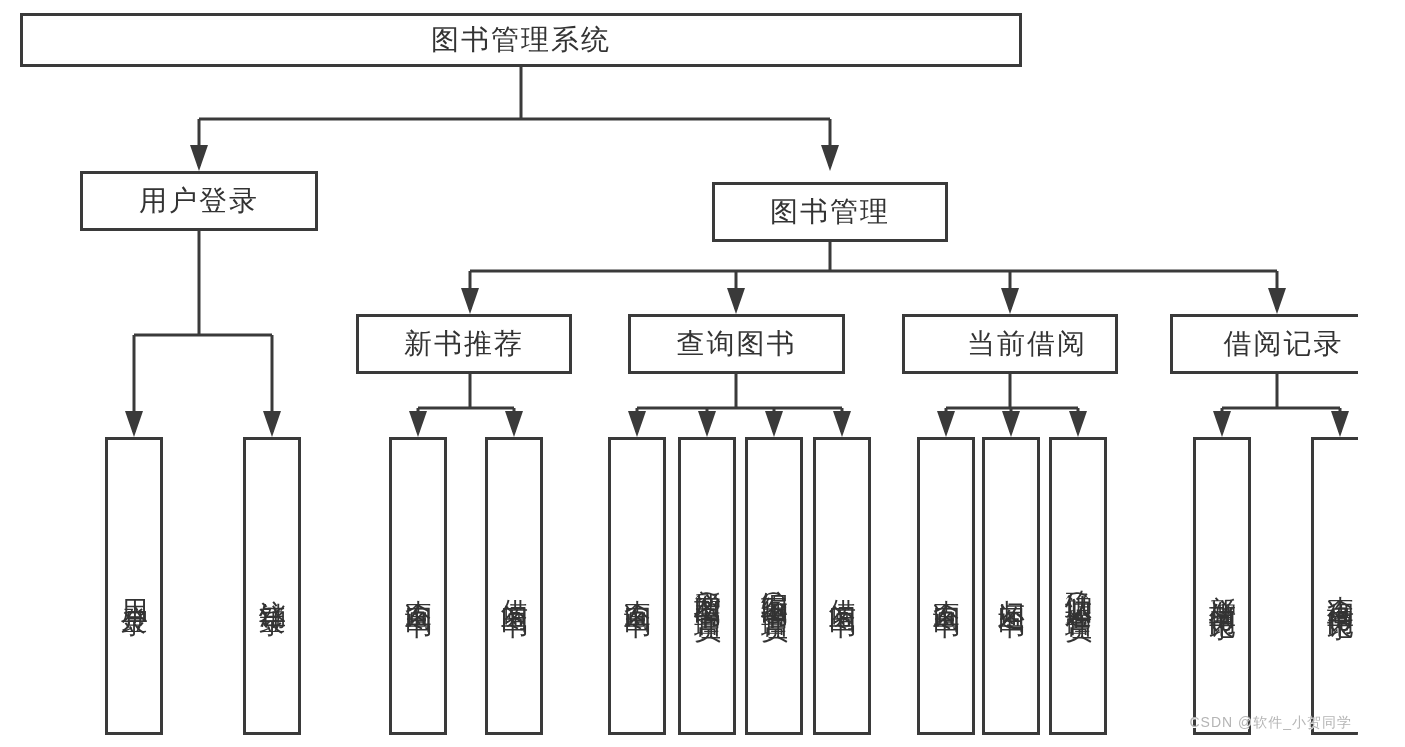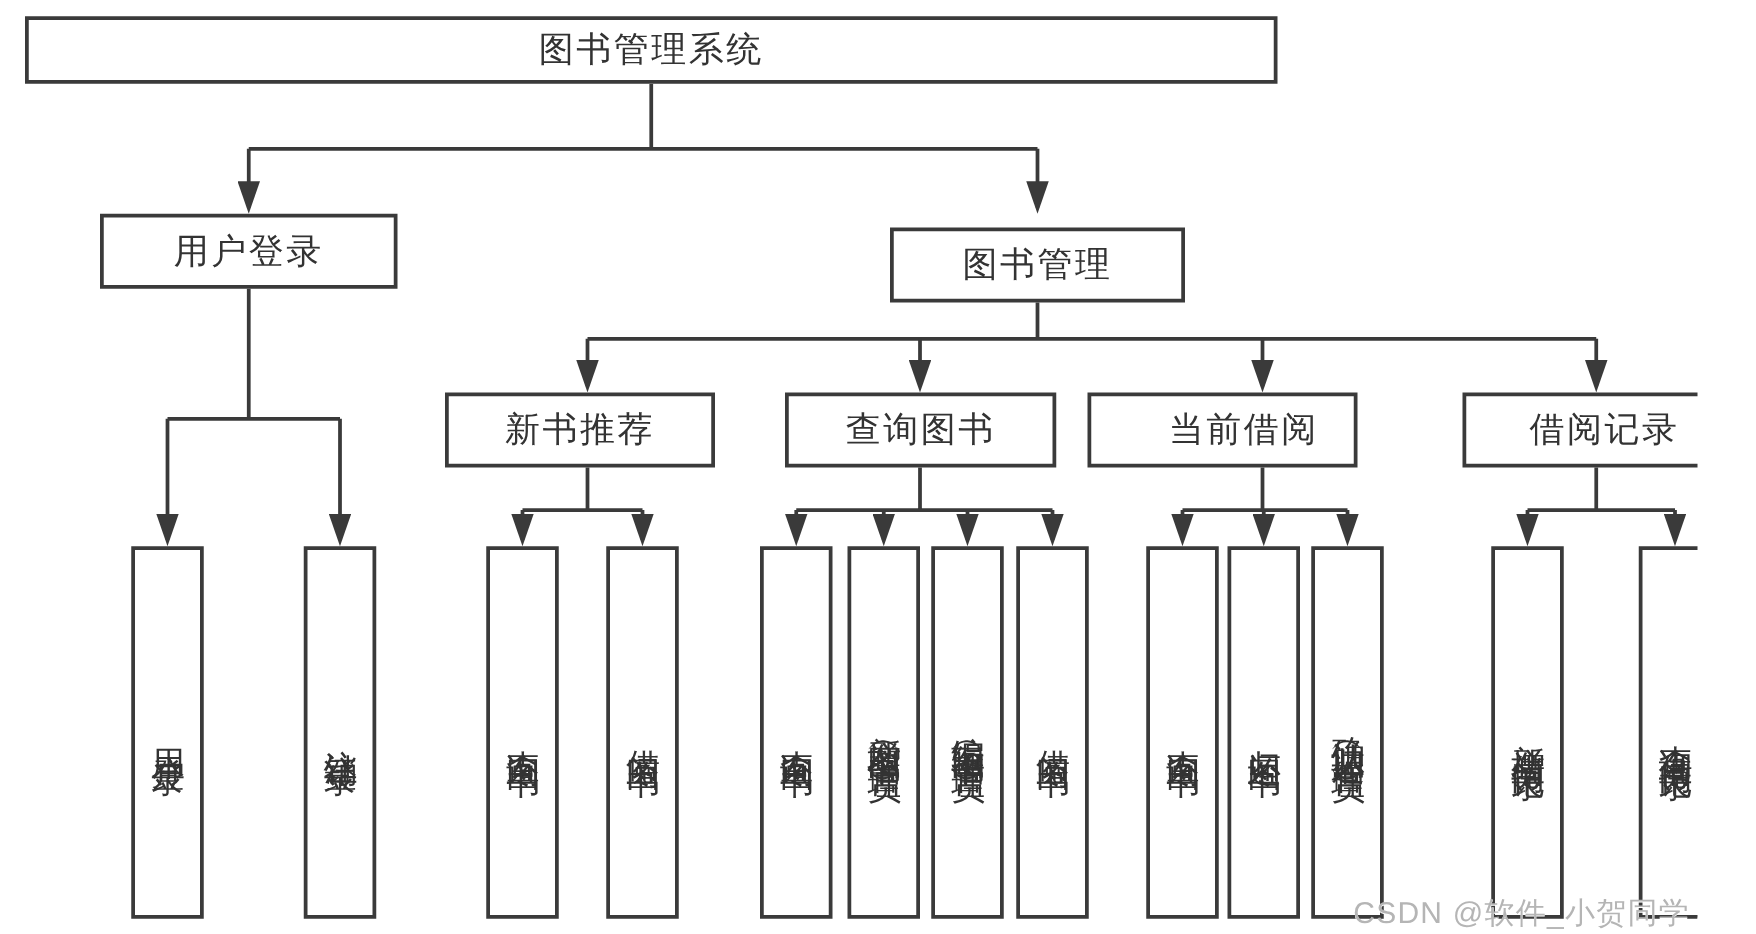--- a/index.html
+++ b/index.html
@@ -26,21 +26,21 @@
     letter-spacing:2px;
     line-height:1;
     white-space:nowrap;
   }
   
   .root-box{left:20px;top:13px;width:1002px;height:54px;}
   .b-user-login{left:80px;top:171px;width:238px;height:60px;}
   .b-book-mgmt{left:712px;top:182px;width:236px;height:60px;}
   .b-new-rec{left:356px;top:314px;width:216px;height:60px;}
   .b-borrow{left:628px;top:314px;width:217px;height:60px;}
-  .b-current{left:870px;top:314px;width:216px;height:60px;padding-left:34px;}
+  .b-current{left:902px;top:314px;width:216px;height:60px;padding-left:34px;}
   .b-records{left:1170px;top:314px;width:215px;height:60px;padding-left:12px;}
   
   .vbox{top:437px;width:58px;height:298px;}
   .vbox .label{
     writing-mode:vertical-rl;
     text-orientation:mixed;
     font-size:27px;
     letter-spacing:4px;
     max-height:286px;
     white-space:normal;
@@ -48,21 +48,21 @@
   .v1{left:105px;} .v2{left:243px;}
   .v3{left:389px;} .v4{left:485px;}
   .v5{left:608px;} .v6{left:678px;} .v7{left:745px;} .v8{left:813px;}
   .v9{left:917px;} .v10{left:982px;} .v11{left:1049px;}
   .v12{left:1193px;} .v13{left:1311px;}
   .watermark{
     position:absolute;
     right:6px;top:714px;
     z-index:5;
     color:#b5b5b5;
-    font-size:24px;
+    font-size:14px;
     letter-spacing:1px;
     text-shadow:0 1px 0 #fff;
   }
 </style>
 </head>
 <body>
 
 <div class="canvas">
 
   <svg class="connectors" width="1405" height="747" viewBox="0 0 1405 747">

